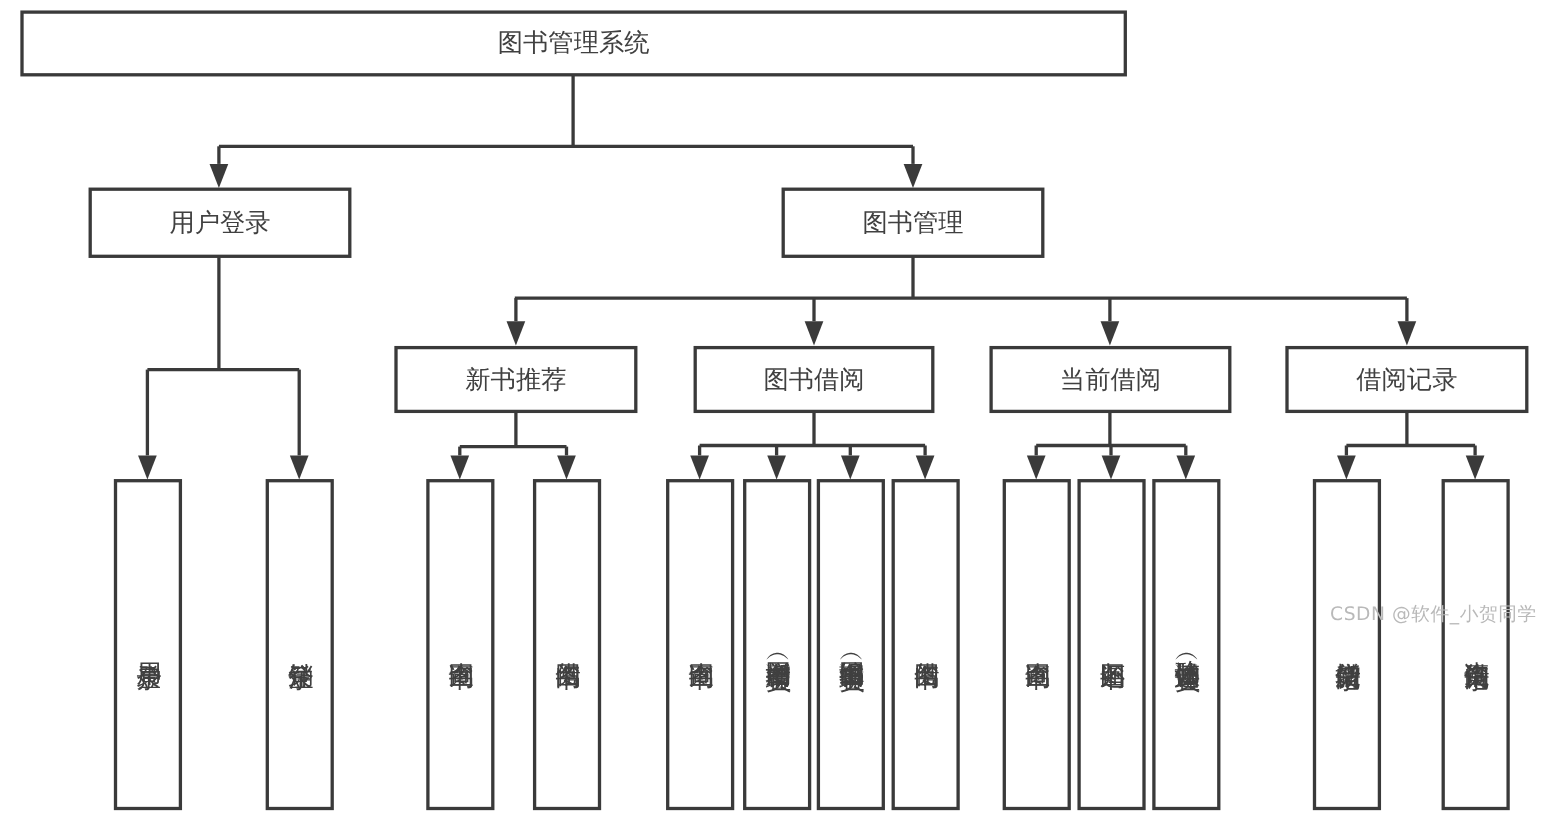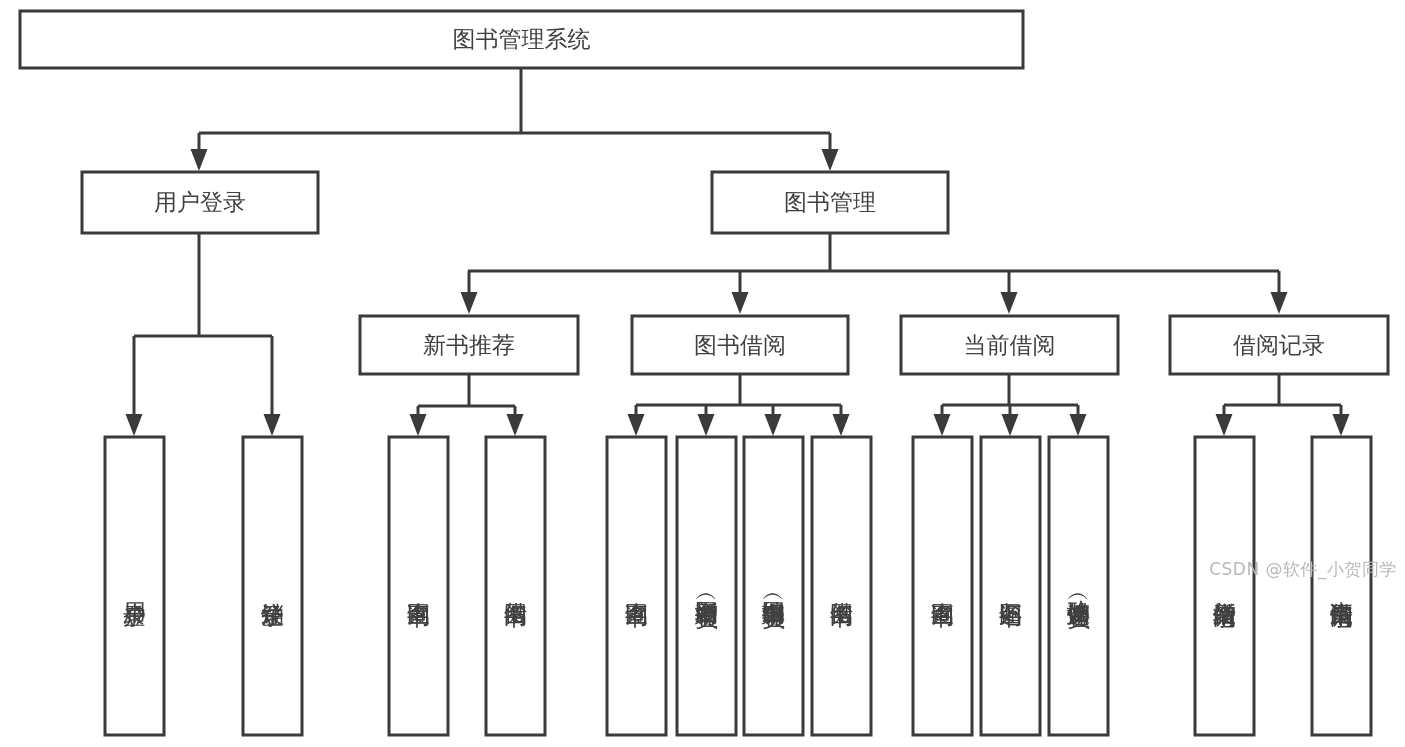--- a/index.html
+++ b/index.html
@@ -80,21 +80,21 @@
     letter-spacing: 1px;
     white-space: nowrap;
     display: flex;
     align-items: center;
     justify-content: center;
     text-align: center;
   }
   .watermark {
     position: absolute;
     right: 8px;
-    bottom: 8px;
+    bottom: 19px;
     font-family: "DejaVu Sans", "Liberation Sans", sans-serif;
     font-size: 17px;
     color: #b9b9b9;
     letter-spacing: 0.5px;
     white-space: nowrap;
     pointer-events: none;
   }
 </style>
 </head>
 <body>

